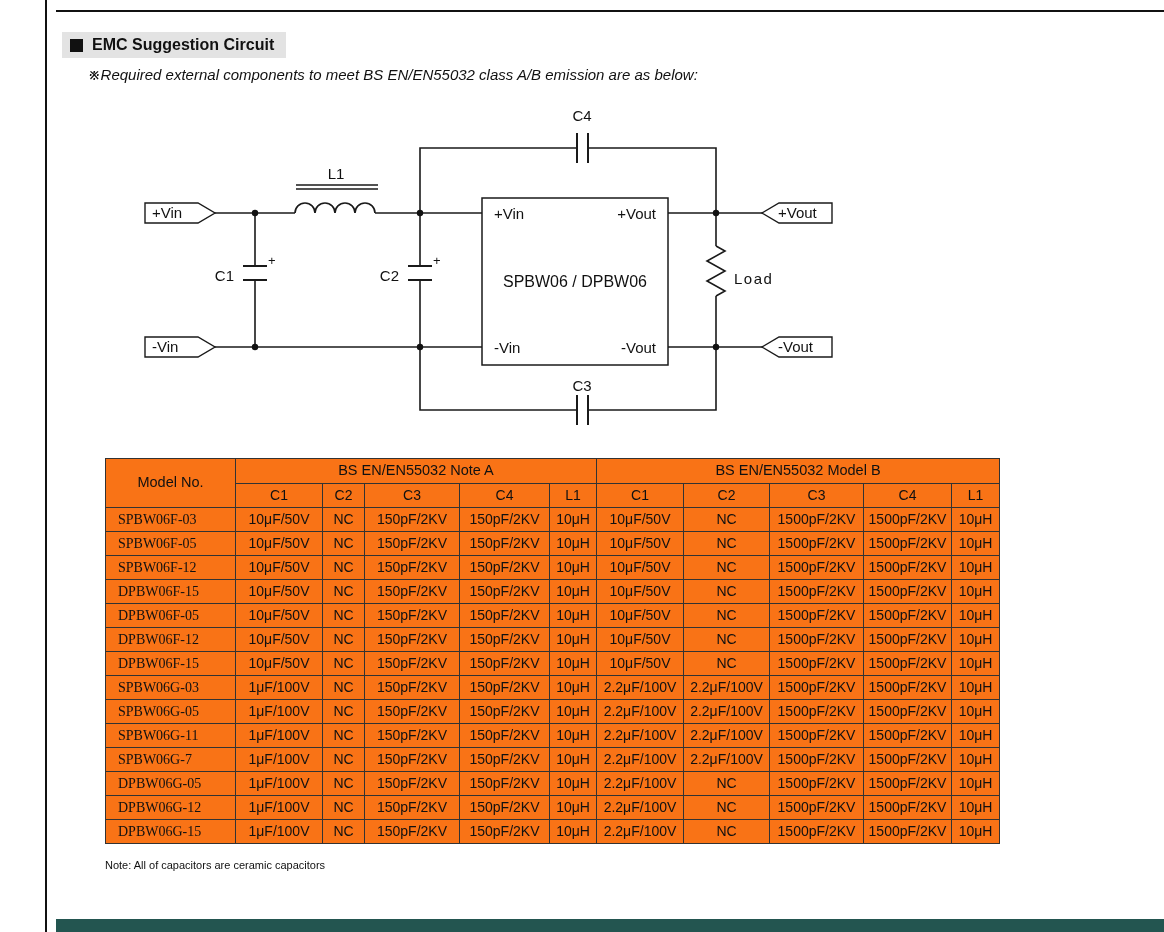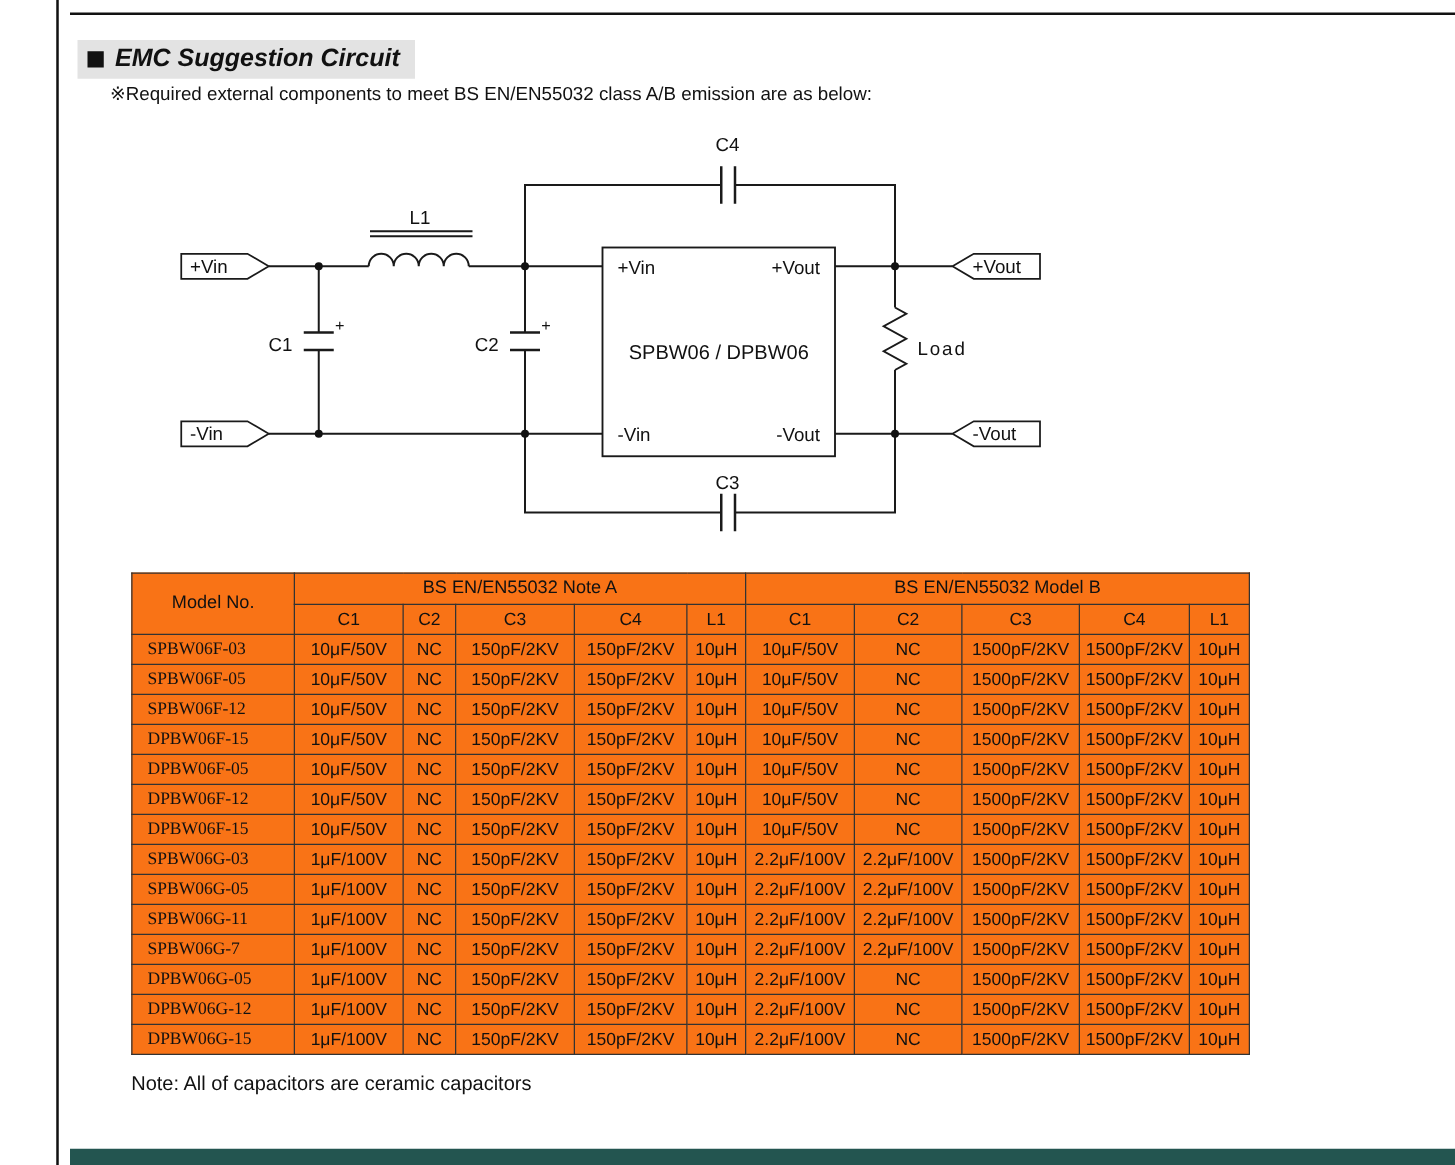--- a/index.html
+++ b/index.html
@@ -16,22 +16,22 @@
   .top-rule { position:absolute; left:56px; top:10px; right:0; height:2px; background:#111; }
   .bottom-bar { position:absolute; left:56px; right:0; bottom:0; height:13px; background:#235550; }
 
   .section-header {
     position:absolute; left:62px; top:32px;
     background:#e3e3e3;
     padding:4px 12px 4px 8px;
     display:flex; align-items:center; gap:9px;
   }
   .bullet { width:13px; height:13px; background:#111; display:inline-block; flex:0 0 auto; }
-  .section-title { font-size:20px; font-weight:bold; white-space:nowrap;font-style:italic; }
-  .subtitle { position:absolute; left:88px; top:66px; font-size:15px; white-space:nowrap; }
+  .section-title { font-size:16px; font-weight:bold; white-space:nowrap; }
+  .subtitle { position:absolute; left:88px; top:66px; font-size:15px; white-space:nowrap;font-style:italic; }
 
   svg.circuit { position:absolute; left:0; top:100px; }
   svg.circuit text {
     font-family:"Liberation Sans","DejaVu Sans",sans-serif;
     font-size:15px; fill:#111;
   }
   svg.circuit .wire { stroke:#1a1a1a; stroke-width:1.6; fill:none; }
   svg.circuit .plate { stroke:#1a1a1a; stroke-width:2; fill:none; }
   svg.circuit .sym { stroke:#1a1a1a; stroke-width:1.6; fill:none; }
   svg.circuit .tag { stroke:#1a1a1a; stroke-width:1.4; fill:#ffffff; }
@@ -53,21 +53,21 @@
     text-align:center;
     font-weight:normal;
     padding:1px 2px;
     height:24px;
     line-height:1.1;
     overflow:hidden;
     white-space:nowrap;
   }
   .emc-table thead tr:first-child th { height:25px; font-size:14.5px; }
   .emc-table .model-cell { text-align:left; padding-left:12px;font-family:Liberation Serif, serif; }
-  .note { position:absolute; left:105px; top:859px; font-size:16px; }
+  .note { position:absolute; left:105px; top:859px; font-size:11px; }
 </style>
 </head>
 <body>
 
 <div class="page">
 
   <div class="left-rule"></div>
   <div class="top-rule"></div>
   <div class="bottom-bar" style="background-color: rgb(35, 85, 80);"></div>
 

